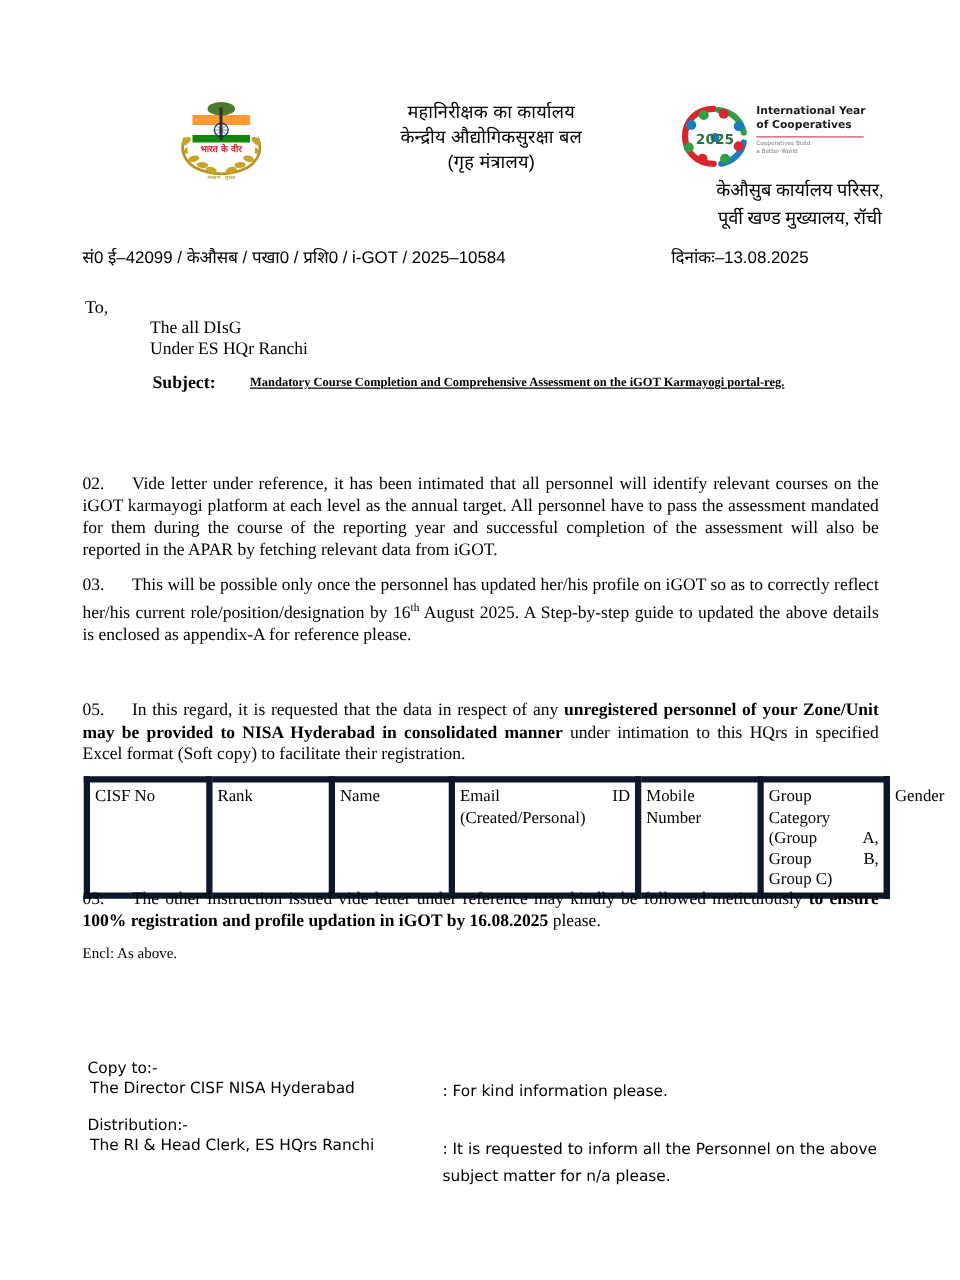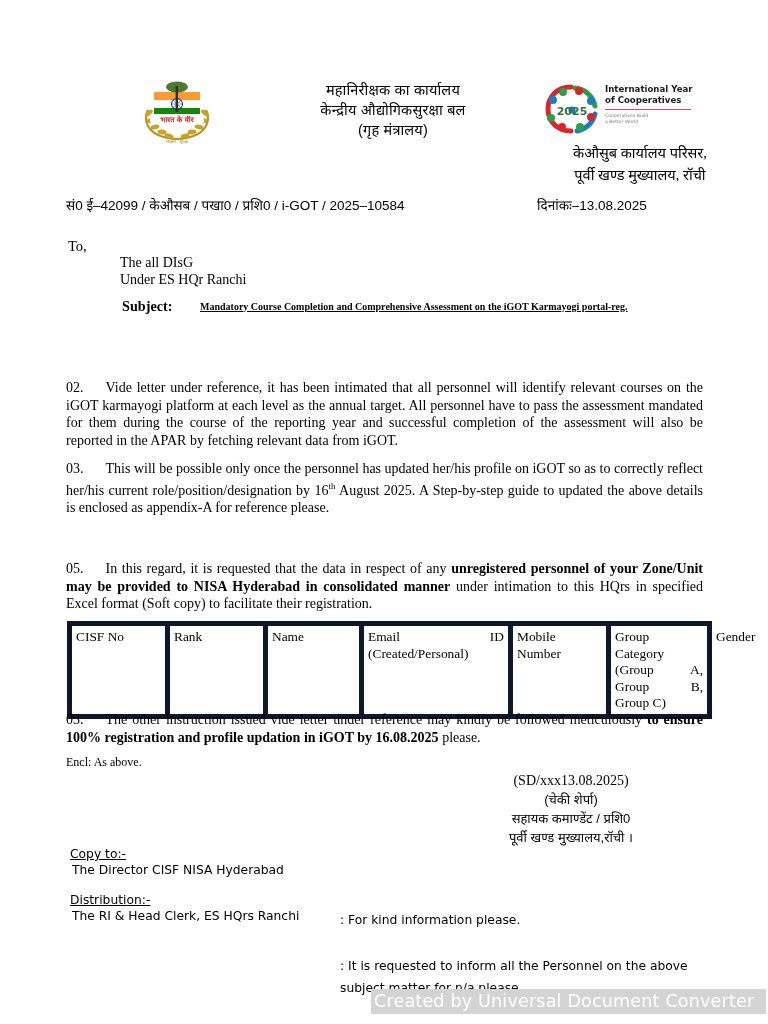--- a/index.html
+++ b/index.html
@@ -197,25 +197,25 @@
 
   
   .footer-block {
     position: absolute;
     left: 70px; top: 846px;
     width: 660px;
     font-family: "DejaVu Sans", "Liberation Sans", sans-serif;
     font-size: 12.3px;
     line-height: 16px;
   }
-  .fb-head { text-decoration: underline; }
+  .fb-head { }
   .fb-row { position: relative; height: 16px; }
   .fb-row2 { position: relative; }
   .fb-left { position: absolute; left: 2px; top: 0; }
-  .fb-right { position: absolute; left: 270px; top: 0; width: 380px; line-height: 22px; margin-top: 47px; }
+  .fb-right { position: absolute; left: 284px; top: 0; width: 380px; line-height: 22px; }
   .gap { height: 14px; }
 
   
   .watermark {
     position: absolute;
     left: 371px; top: 989px;
     width: 395px; height: 25px;
     background: #d4d4d4;
   }
   .watermark span {
@@ -383,38 +383,29 @@
     </tr>
   </tbody>
     </table>
 
   <div class="para p06">
     <span class="num">03.</span><span>The other instruction issued vide letter under reference may kindly be followed meticulously </span><b>to ensure 100% registration and profile updation in iGOT by 16.08.2025</b><span> please.</span>
   </div>
 
   <div class="encl">Encl: As above.</div>
 
-  <div class="sign">
-    <div class="sd">(SD/xxx13.08.2025)</div>
-    <div class="hi">(चेकी शेर्पा)</div>
-    <div class="hi">सहायक कमाण्डेंट / प्रशि0</div>
-    <div class="hi">पूर्वी खण्ड मुख्यालय,रॉची ।</div>
-  </div>
 
   <div class="footer-block">
     <div class="fb-head">Copy to:-</div>
     <div class="fb-row">
       <span class="fb-left">The Director CISF NISA Hyderabad</span>
       <span class="fb-right">: For kind information please.</span>
     </div>
     <div class="gap"></div>
     <div class="fb-head">Distribution:-</div>
     <div class="fb-row2">
       <span class="fb-left">The RI &amp; Head Clerk, ES HQrs Ranchi</span>
       <span class="fb-right">: It is requested to inform all the Personnel on the above subject matter for n/a please.</span>
     </div>
   </div>
 
-  <div class="watermark">
-    <span>Created by Universal Document Converter</span>
-  </div>
 
 </div>
 
 </body></html>

